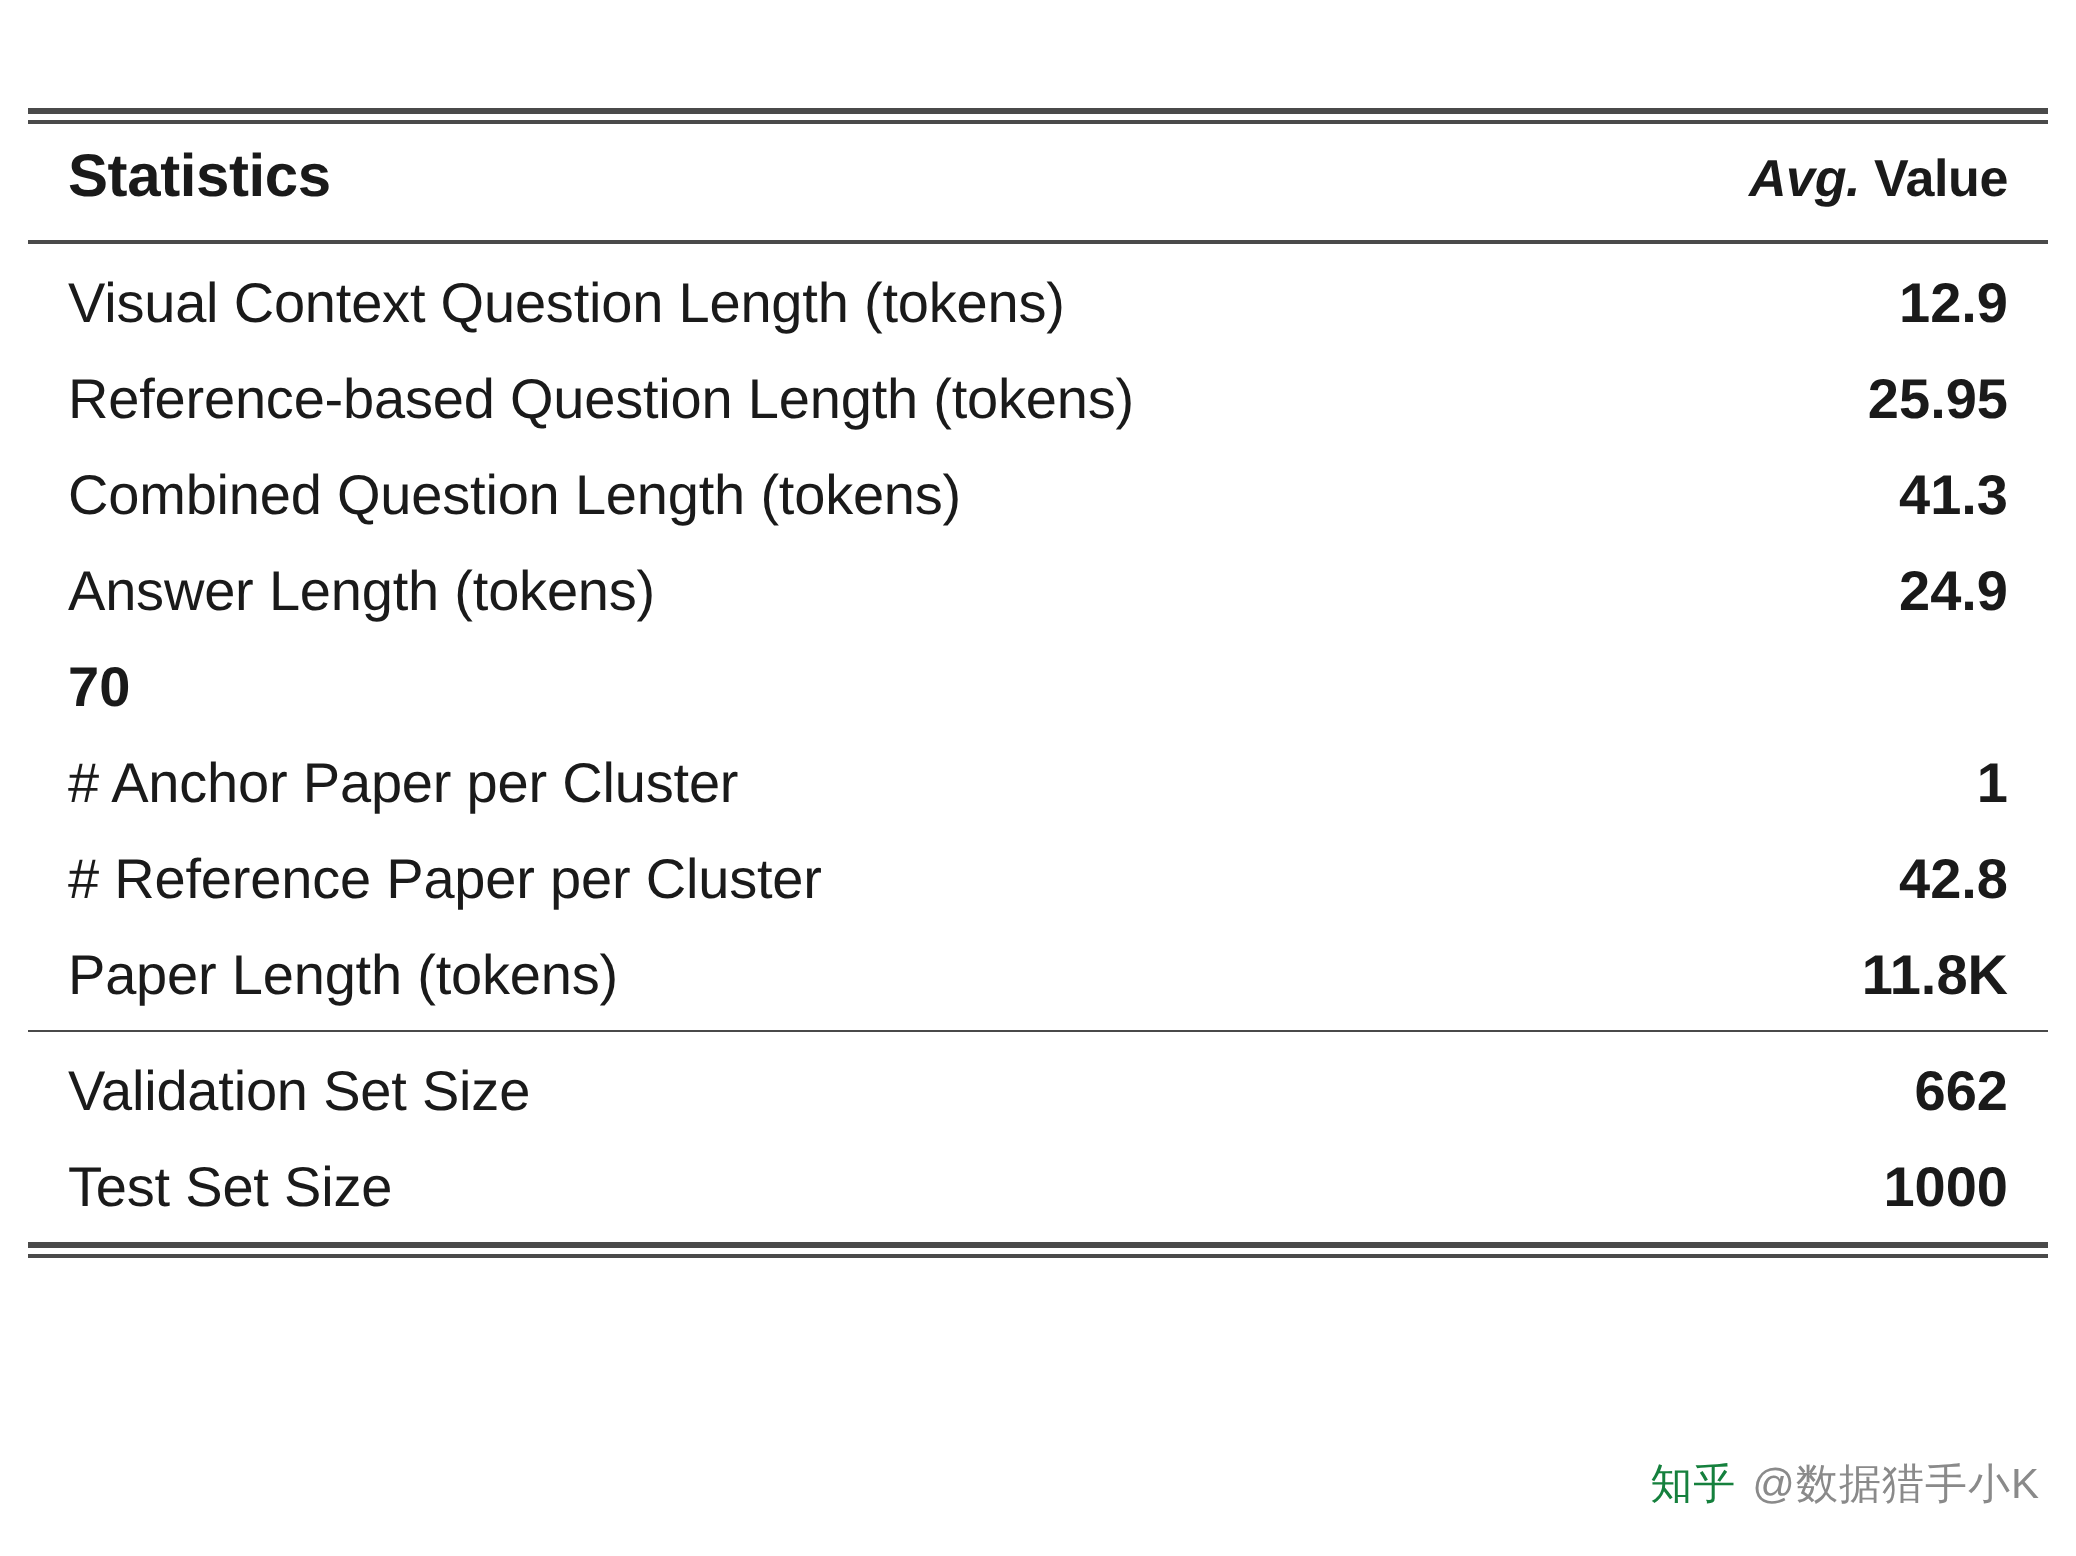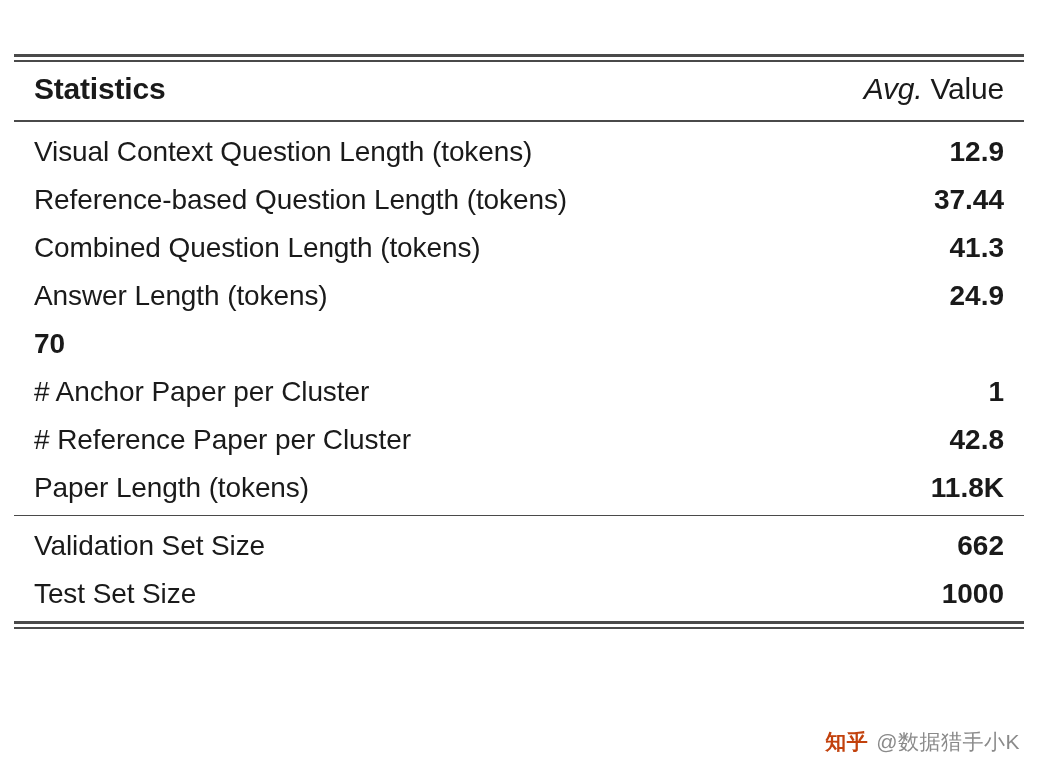--- a/index.html
+++ b/index.html
@@ -40,22 +40,22 @@
   }
   .head-row {
     padding: 10px 20px 14px 20px;
   }
   .head-label {
     font-size: 30px;
     font-weight: bold;
     letter-spacing: -0.2px;
   }
   .head-value {
-    font-size: 30px;
-    font-weight: normal;
+    font-size: 26px;
+    font-weight: bold;
     letter-spacing: -0.2px;
     white-space: nowrap;
     text-align: right;
   }
   .head-value .avg {
     font-style: italic;
   }
   .data-row {
     padding: 8px 20px 8px 20px;
   }
@@ -80,22 +80,22 @@
     right: 18px;
     bottom: 22px;
     font-size: 21px;
     color: #8a8a8a;
     letter-spacing: 0.5px;
     display: flex;
     align-items: center;
     gap: 8px;
   }
   .watermark .zh-logo {
-    font-weight: bold;
-    color: #c2410c;
+    font-weight: normal;
+    color: #15803d;
     margin-left: 20px;
   }
   .spacer-6 { height: 6px; }
   .spacer-3 { height: 3px; }
 </style>
 </head>
 <body>
 
 <div class="table-wrap">
 
@@ -111,21 +111,21 @@
 
   <div class="spacer-6"></div>
 
   <div class="row data-row">
     <div class="cell-label"><span>Visual Context Question Length </span><span class="it">(tokens)</span></div>
     <div class="cell-value">12.9</div>
   </div>
 
   <div class="row data-row">
     <div class="cell-label"><span>Reference-based Question Length </span><span class="it">(tokens)</span></div>
-    <div class="cell-value">37.44</div>
+    <div class="cell-value">25.95</div>
   </div>
 
   <div class="row data-row">
     <div class="cell-label"><span>Combined Question Length </span><span class="it">(tokens)</span></div>
     <div class="cell-value">41.3</div>
   </div>
 
   <div class="row data-row">
     <div class="cell-label"><span>Answer Length </span><span class="it">(tokens)</span></div>
     <div class="cell-value">24.9</div>

